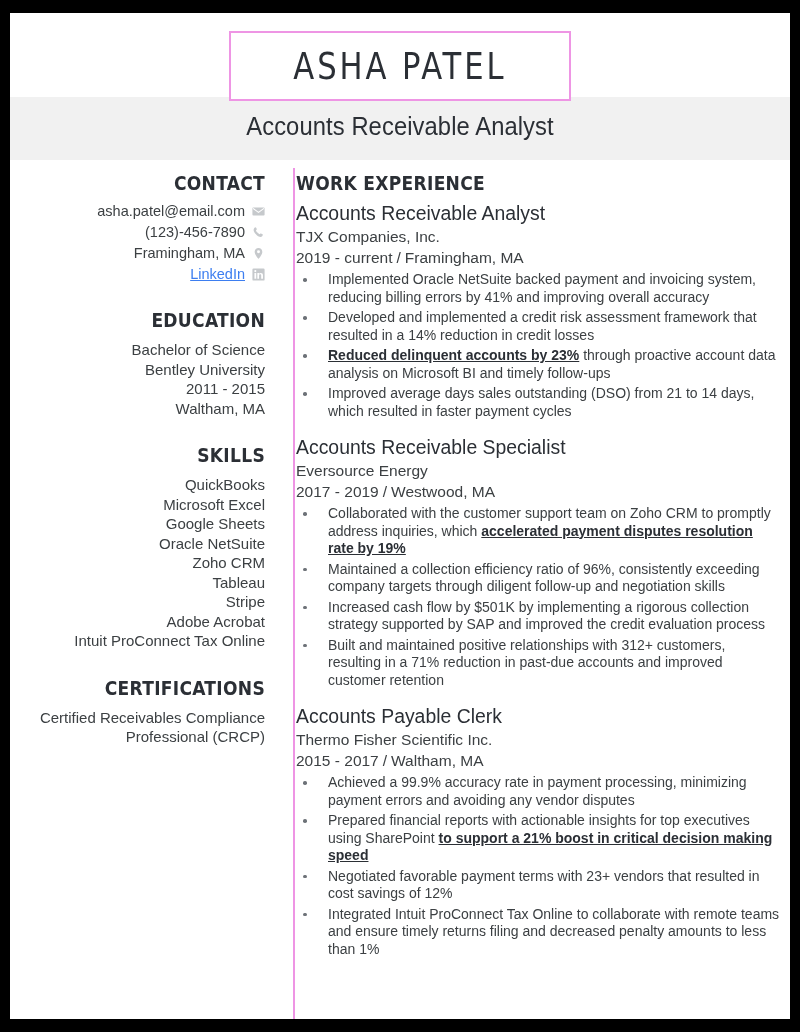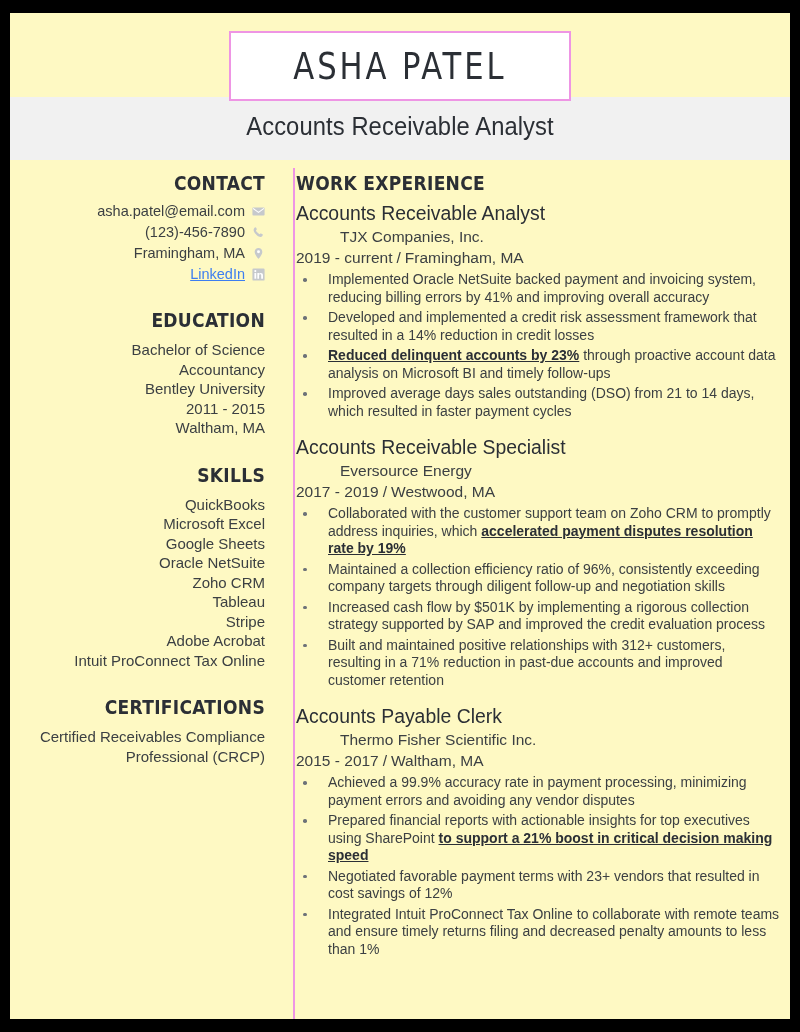--- a/index.html
+++ b/index.html
@@ -10,21 +10,21 @@
     background: #000000;
     font-family: "Liberation Sans", sans-serif;
   }
 
   .page {
     position: absolute;
     left: 10px;
     top: 13px;
     width: 780px;
     height: 1006px;
-    background: #fef9c3;
+    background: #ffffff;
     overflow: hidden;
   }
 
   
   .header {
     position: relative;
     height: 147px;
   }
   .header-band {
     position: absolute;
@@ -152,21 +152,20 @@
     font-weight: 400;
     color: #2b2f35;
     line-height: 26px;
     transform: scaleX(0.97);
     transform-origin: left center;
   }
   .job-company {
     font-size: 15.5px;
     color: #3c4043;
     line-height: 21px;
-    padding-left: 44px;
   }
   .job-meta {
     font-size: 15.5px;
     color: #3c4043;
     line-height: 22px;
     margin-bottom: 2px;
   }
   .job-meta .sep { padding: 0 4px; }
 
   ul.bullets {
@@ -256,21 +255,20 @@
                 </svg>
               </span>
             </div>
           </div>
       </div>
 
       <div class="side-block education">
         <div class="side-heading">EDUCATION</div>
         <div id="education-list">
             <div class="side-item">Bachelor of Science</div>
-            <div class="side-item">Accountancy</div>
             <div class="side-item">Bentley University</div>
             <div class="side-item">2011 - 2015</div>
             <div class="side-item">Waltham, MA</div>
           </div>
       </div>
 
       <div class="side-block">
         <div class="side-heading">SKILLS</div>
         <div id="skills-list">
             <div class="side-item">QuickBooks</div>

